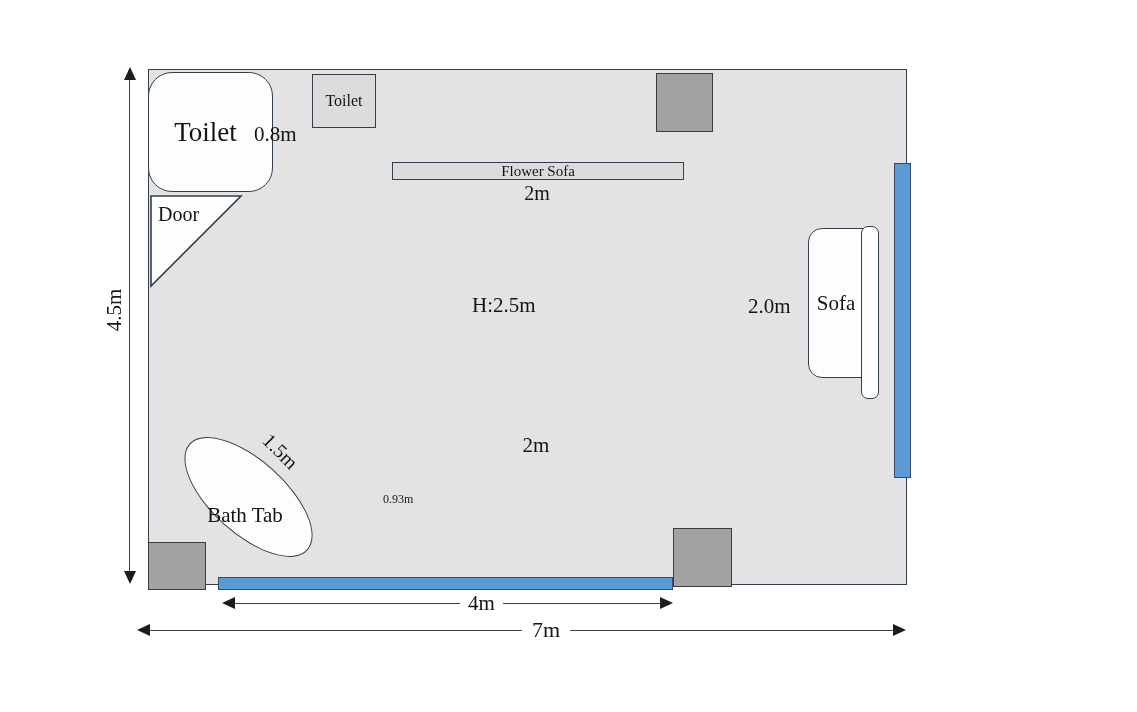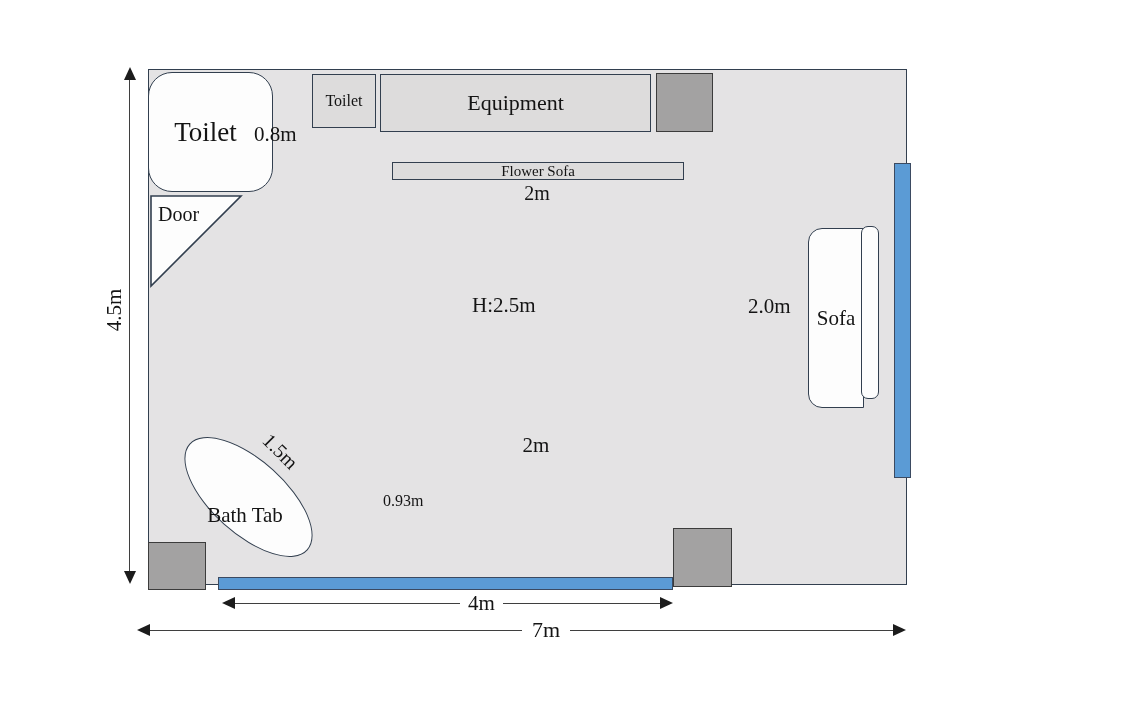--- a/index.html
+++ b/index.html
@@ -39,41 +39,41 @@
 
   .fridge { left: 312px; top: 74px; width: 64px; height: 54px; font-size: 16px; }
   .equipment { left: 380px; top: 74px; width: 271px; height: 58px; font-size: 22px; }
   .dresser { left: 788px; top: 73px; width: 91px; height: 50px; border-radius: 10px; font-size: 18px; }
 
   .flower-wall { left: 392px; top: 162px; width: 292px; height: 18px; font-size: 15px; border-width: 1.3px; }
   .flower-dim { left: 511px; top: 182px; width: 52px; text-align: center; font-size: 20px; }
 
   .ceiling-label { left: 472px; top: 293px; font-size: 21px; }
 
-  .sofa-body { left: 808px; top: 228px; width: 56px; height: 180px; border-radius: 14px 0 0 14px; font-size: 21px; }
+  .sofa-body { left: 808px; top: 228px; width: 56px; height: 150px; border-radius: 14px 0 0 14px; font-size: 21px; }
   .sofa-back { left: 861px; top: 226px; width: 18px; height: 173px; border-radius: 7px; }
   .sofa-dim { left: 748px; top: 294px; font-size: 21px; }
 
   .window-bar { background: #5b9bd5; border: 1.5px solid #3b4a61; }
   .window-right { left: 894px; top: 163px; width: 17px; height: 315px; }
   .window-bottom { left: 218px; top: 577px; width: 455px; height: 13px; }
 
   .pillar { background: #a3a2a2; border: 1.5px solid #3c3c3c; }
   .pillar-top { left: 656px; top: 73px; width: 57px; height: 59px; }
   .pillar-bl { left: 148px; top: 542px; width: 58px; height: 48px; }
   .pillar-br { left: 673px; top: 528px; width: 59px; height: 59px; }
 
   .bath { left: 169px; top: 460px; width: 159px; height: 74px; border-radius: 50%;
           transform: rotate(42deg); border-width: 1.6px; }
   .bath-label { left: 194px; top: 483px; width: 102px; text-align: center; font-size: 21px; margin-top: 20px; }
   .bath-dim { left: 260px; top: 440px; font-size: 20px; transform: rotate(45deg); }
 
   .bed { left: 415px; top: 457px; width: 258px; height: 124px; border-radius: 24px; font-size: 25px; background:#fcfcfc; }
   .bed-top-dim { left: 510px; top: 433px; width: 52px; text-align: center; font-size: 21px; }
-  .bed-left-dim { left: 383px; top: 492px; font-size: 16px; }
+  .bed-left-dim { left: 383px; top: 492px; font-size: 12px; }
 
   
   .dim { position: absolute; display: flex; align-items: center; }
   .dim-seg { height: 0; border-top: 1.3px solid #3f3f3f; }
   .dim-label { font-size: 21px; padding: 0 8px; white-space: nowrap; }
   .ah { width: 0; height: 0; flex: none; }
   .ah-left  { border-top: 6px solid transparent; border-bottom: 6px solid transparent; border-right: 13px solid #1c1c1c; }
   .ah-right { border-top: 6px solid transparent; border-bottom: 6px solid transparent; border-left: 13px solid #1c1c1c; }
   .ah-up    { border-left: 6px solid transparent; border-right: 6px solid transparent; border-bottom: 13px solid #1c1c1c; }
   .ah-down  { border-left: 6px solid transparent; border-right: 6px solid transparent; border-top: 13px solid #1c1c1c; }
@@ -114,23 +114,20 @@
 
   <svg class="el door-svg" viewBox="0 0 96 96">
     <polygon points="2,2 92,2 2,92" fill="#fdfdfd" stroke="#323f4f" stroke-width="1.6"></polygon>
   </svg>
   <div class="el door-label">Door</div>
 
   <div class="shape panel-fill fridge">
     <span>Toilet</span>
   </div>
 
-  <div class="shape panel-fill equipment">
-    <span>Equipment</span>
-  </div>
 
 
   <div class="shape panel-fill flower-wall">
     <span>Flower Sofa</span>
   </div>
   <div class="el flower-dim">2m</div>
 
   <div class="el ceiling-label">H:2.5m</div>
 
   <div class="shape white-fill sofa-body">

